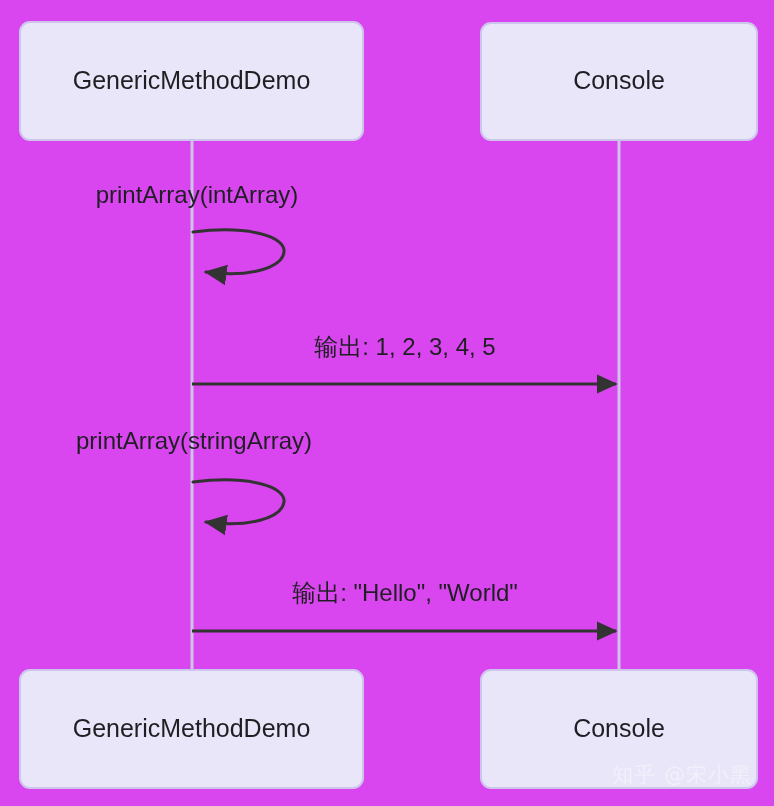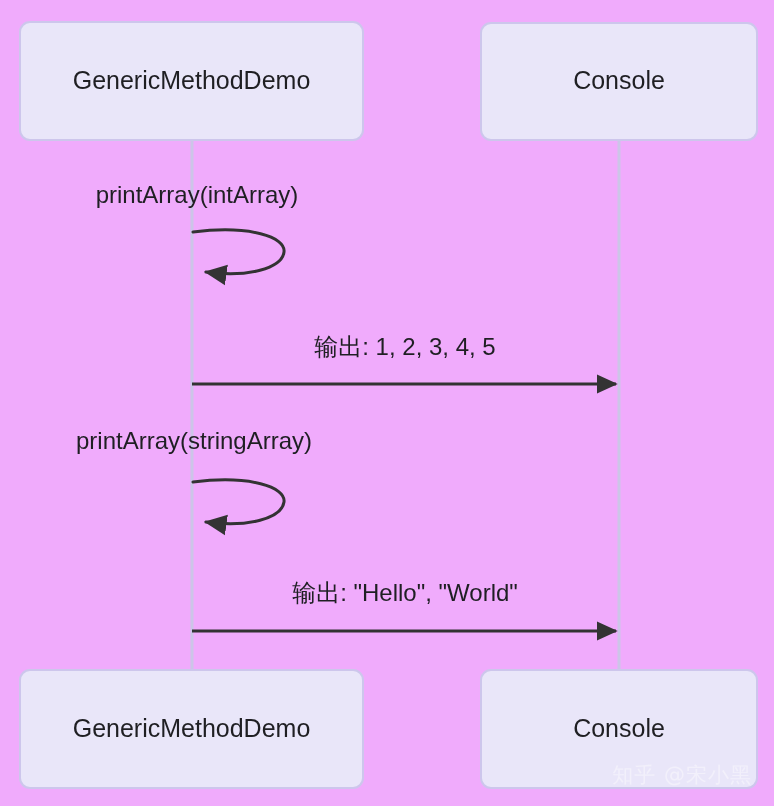--- a/index.html
+++ b/index.html
@@ -8,21 +8,21 @@
     padding: 0;
     background: #ffffff;
   }
   body {
     font-family: "Liberation Sans", "DejaVu Sans", sans-serif;
   }
   #diagram-canvas {
     position: relative;
     width: 774px;
     height: 806px;
-    background: #f0abfc;
+    background: #d946ef;
     overflow: hidden;
     text-align: center;
   }
   #diagram-svg {
     position: absolute;
     left: 0;
     top: 0;
     width: 774px;
     height: 806px;
     display: block;

